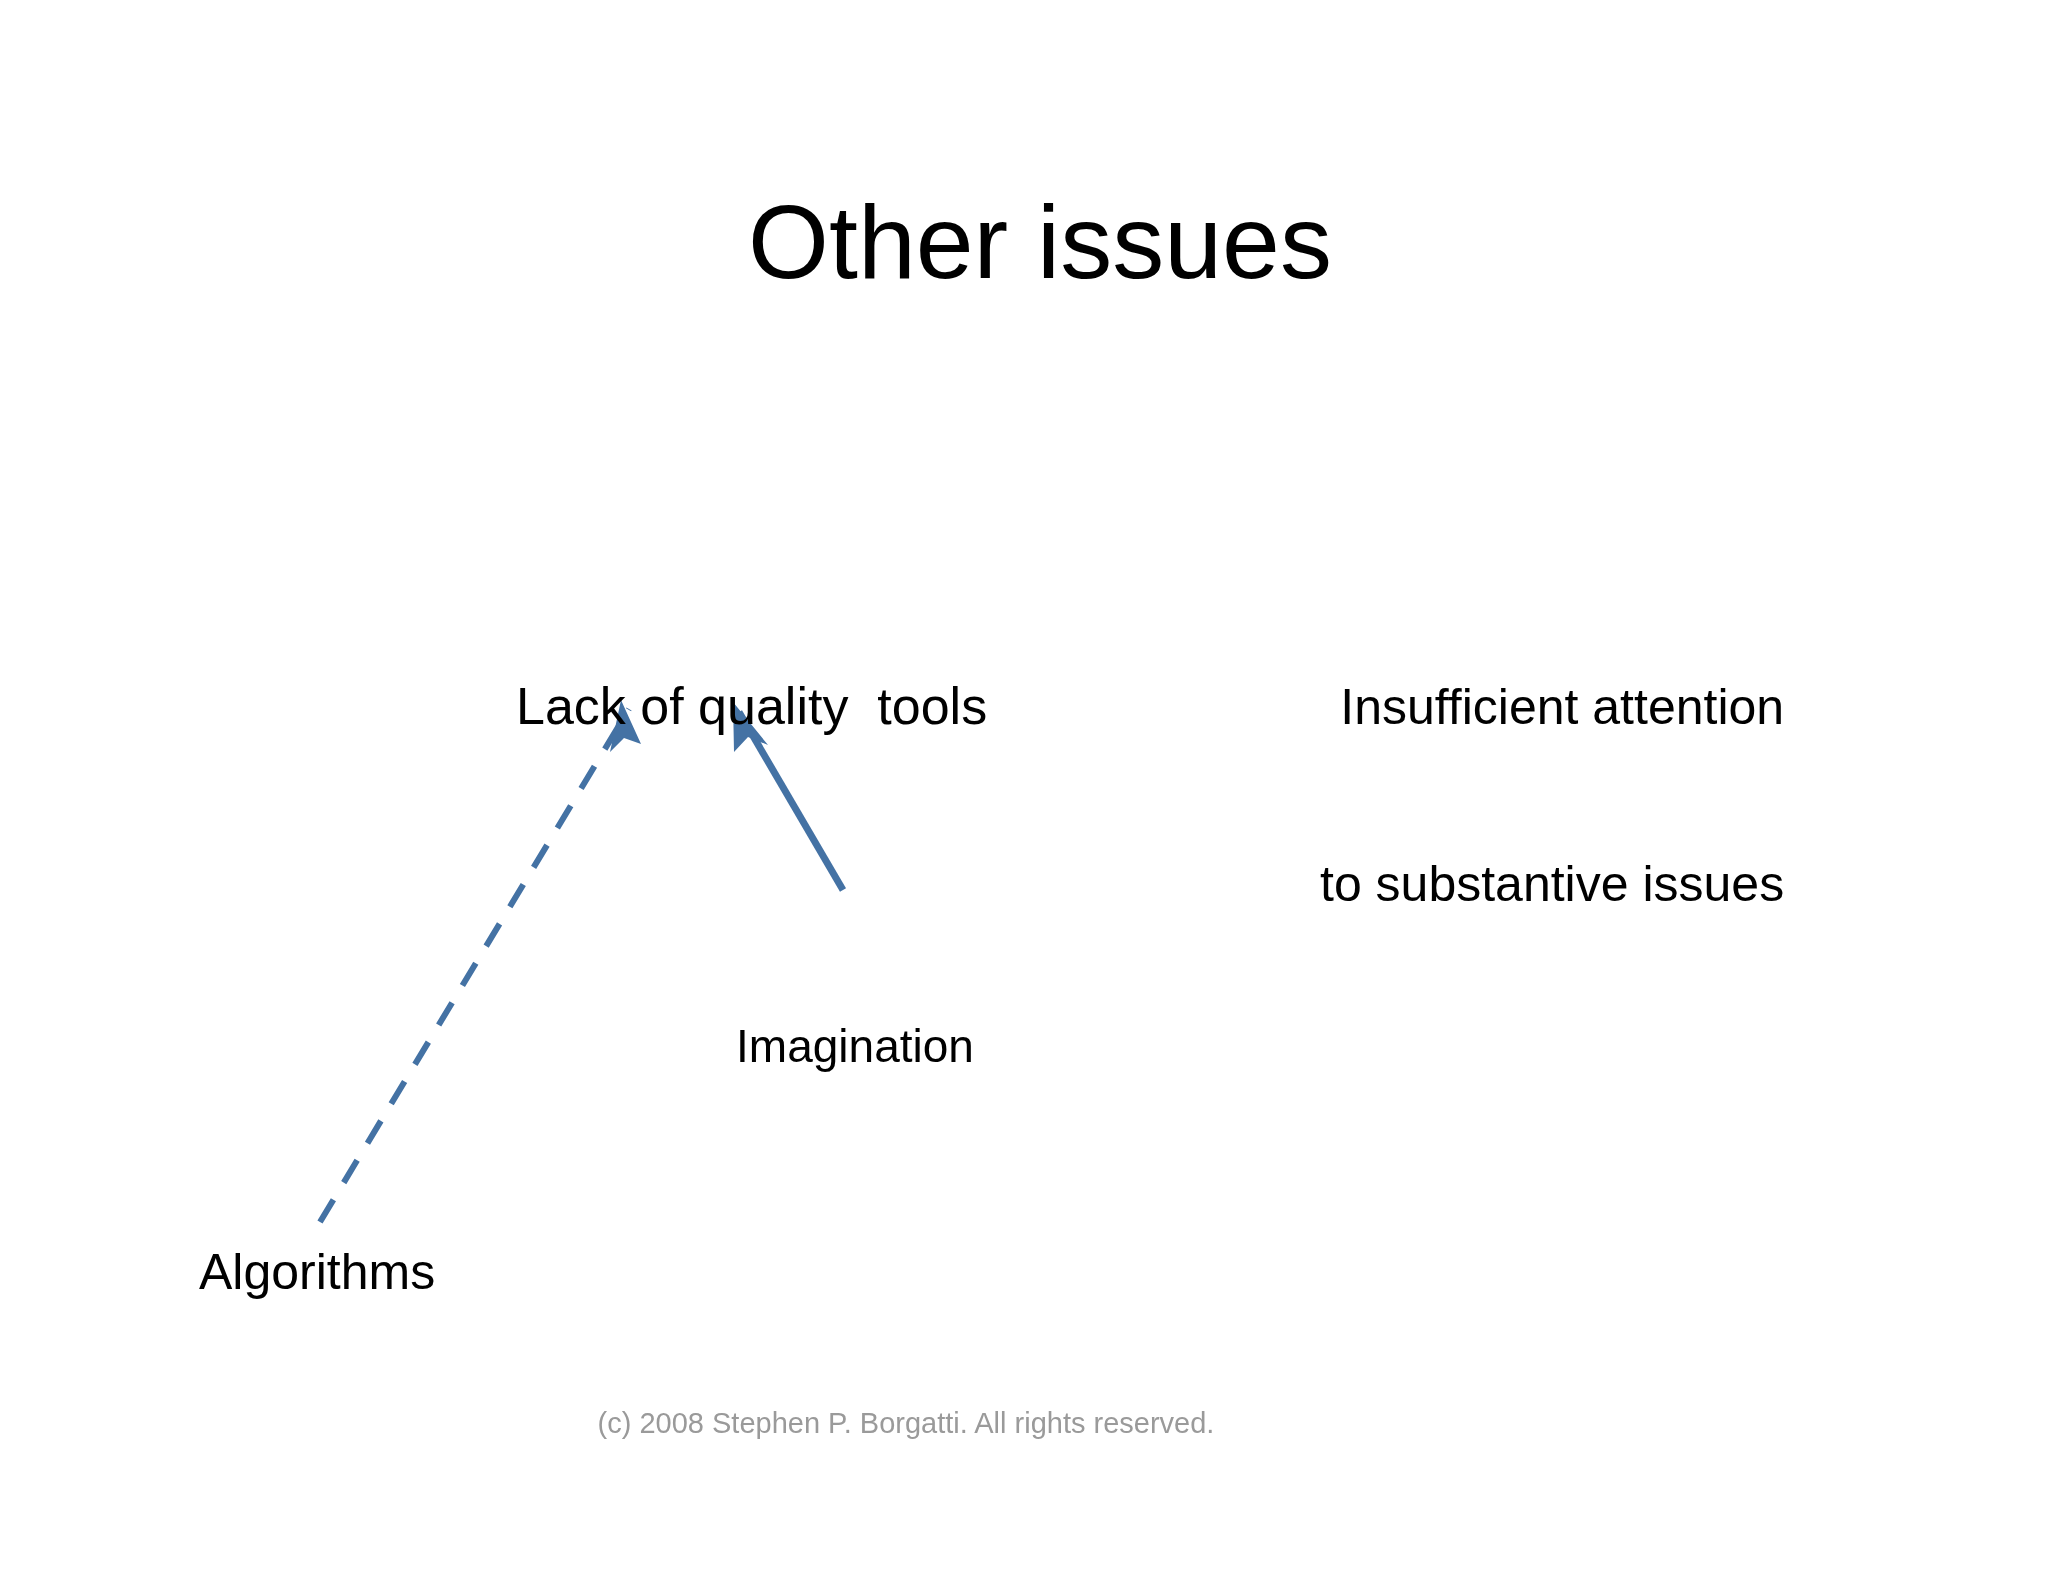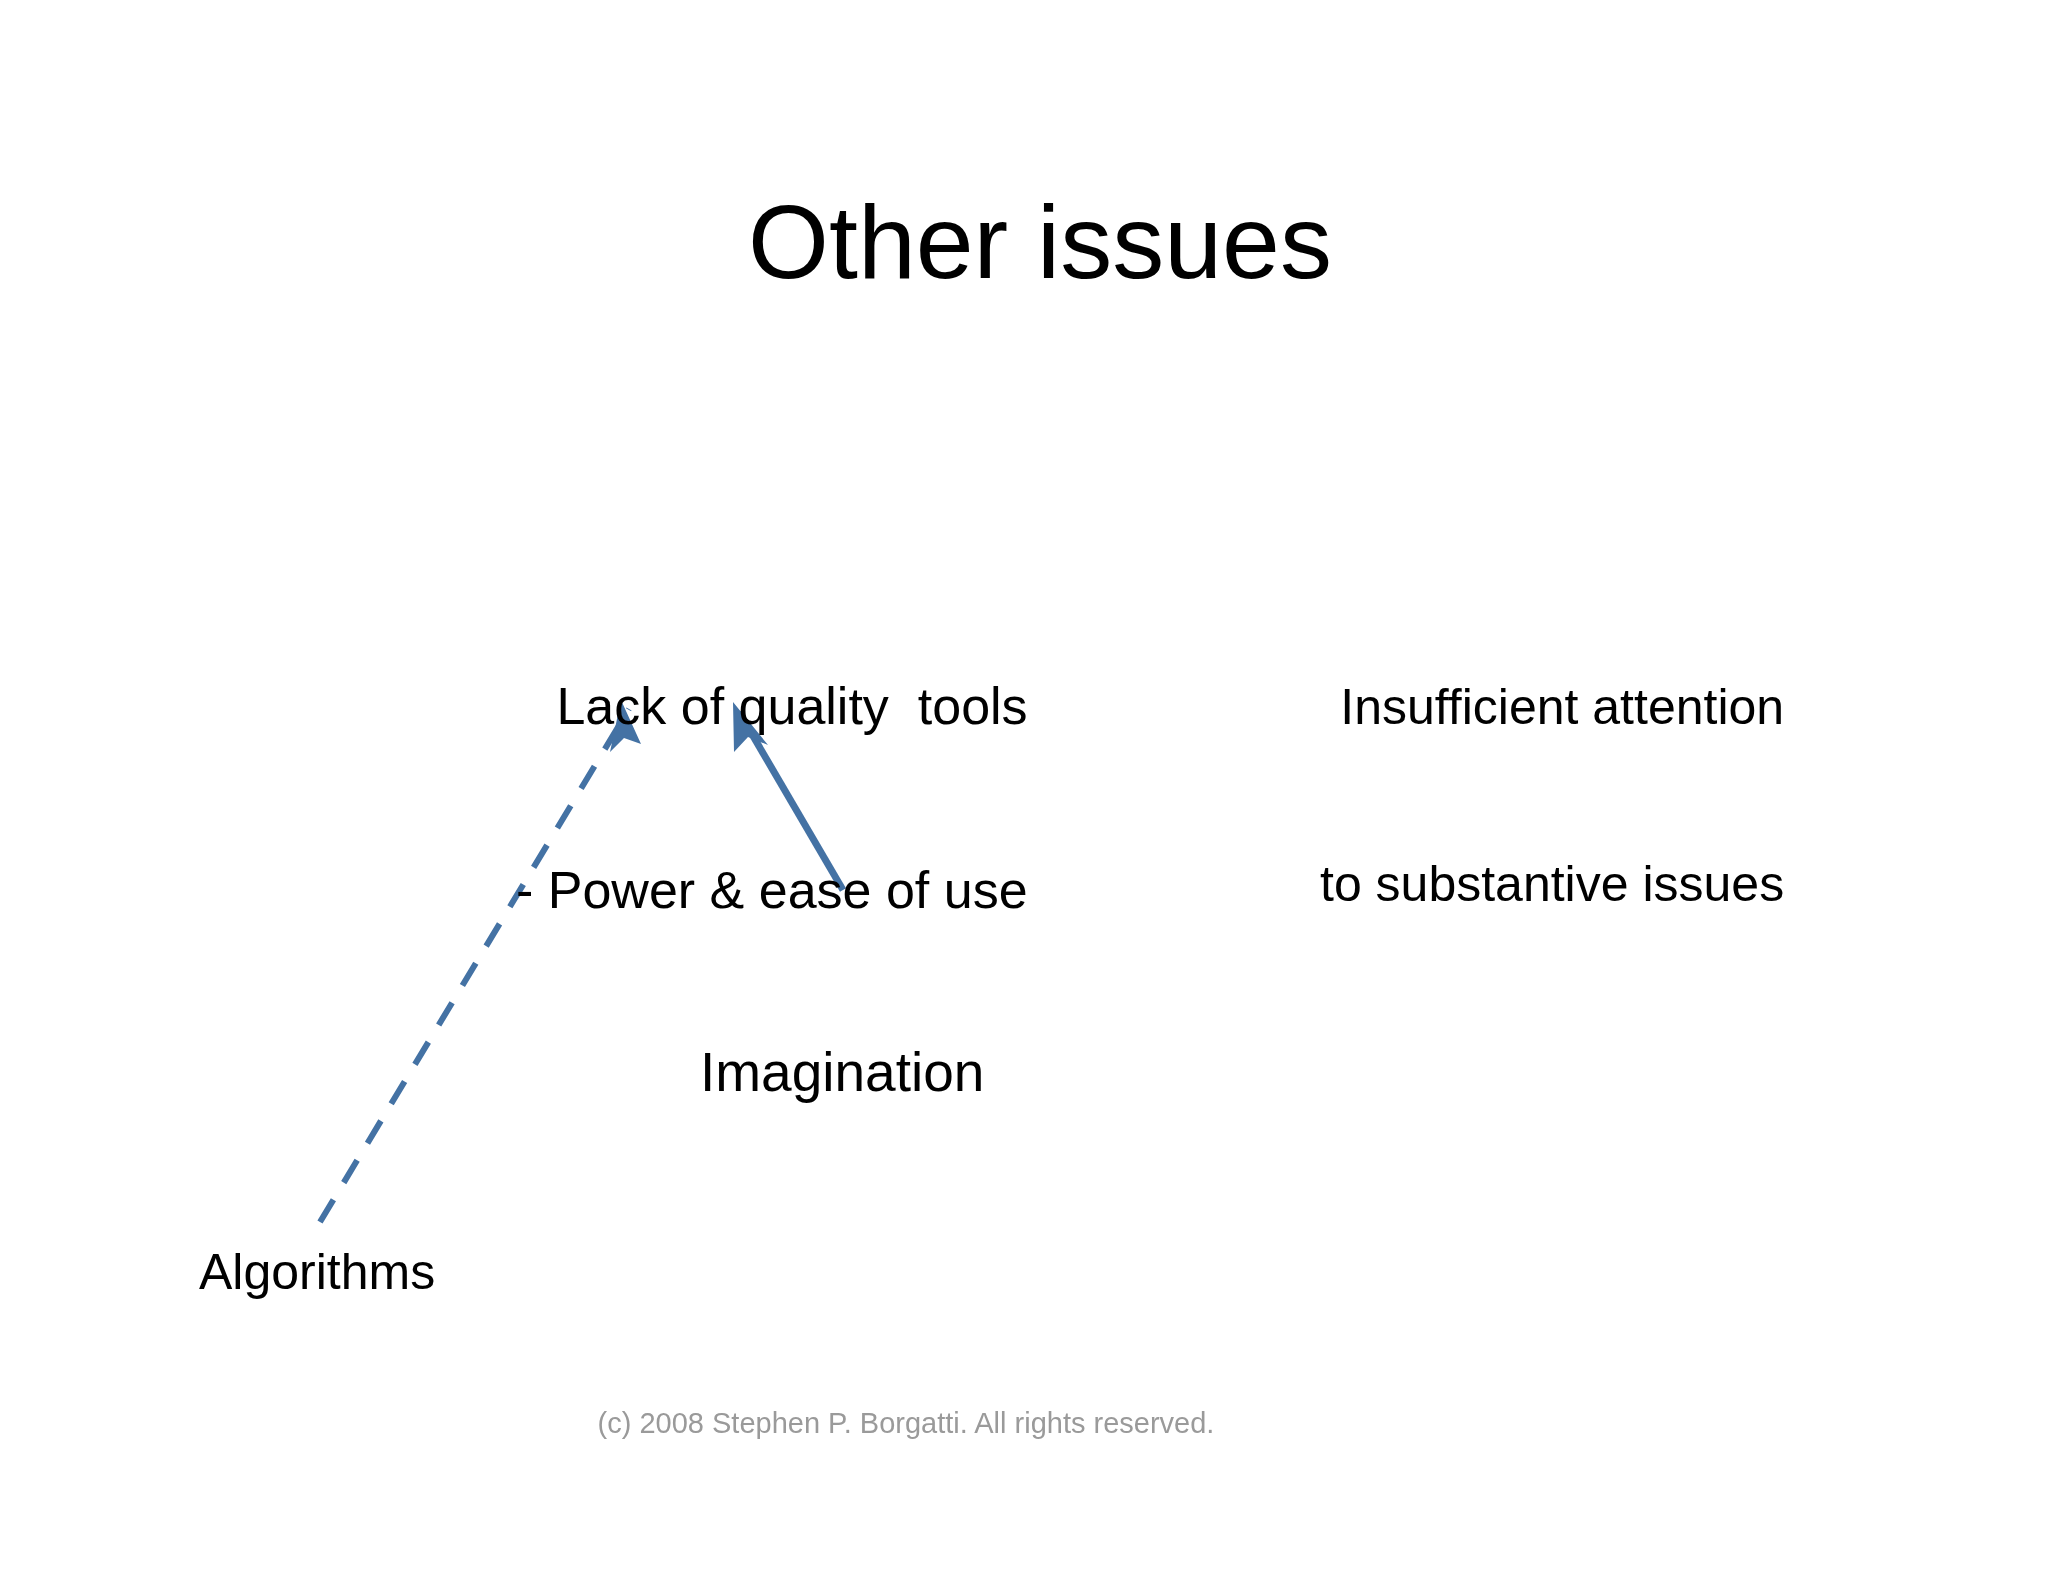--- a/index.html
+++ b/index.html
@@ -51,22 +51,22 @@
   #attention-block {
     left: 1320px;
     top: 560px;
     font-size: 50px;
     text-align: right;
   }
   #imagination-block {
     left: 700px;
     top: 910px;
     width: 310px;
-    font-size: 55px;
-    text-align: left;
+    font-size: 46px;
+    text-align: center;
   }
   #algorithms-block {
     left: 199px;
     top: 1243px;
     font-size: 50px;
     text-align: center;
   }
   #copyright-block {
     left: 0;
     top: 1406px;
@@ -91,21 +91,20 @@
     <g>
       <line x1="843" y1="890" x2="739" y2="712" stroke="#4472a4" stroke-width="7" stroke-linecap="butt"></line>
       <path d="M 733 702 L 734 752 L 748 737 L 768 745 Z" fill="#4472a4"></path>
     </g>
   </svg>
 
   <div class="txt" id="slide-title">Other issues</div>
 
   <div class="txt" id="tools-block">
     <div>Lack of quality  tools</div>
-    <div>- Power &amp; ease of use</div>
   </div>
 
   <div class="txt" id="attention-block">
     <div>Insufficient attention</div>
     <div>to substantive issues</div>
   </div>
 
   <div class="txt" id="imagination-block">
     <div>Imagination</div>
   </div>

